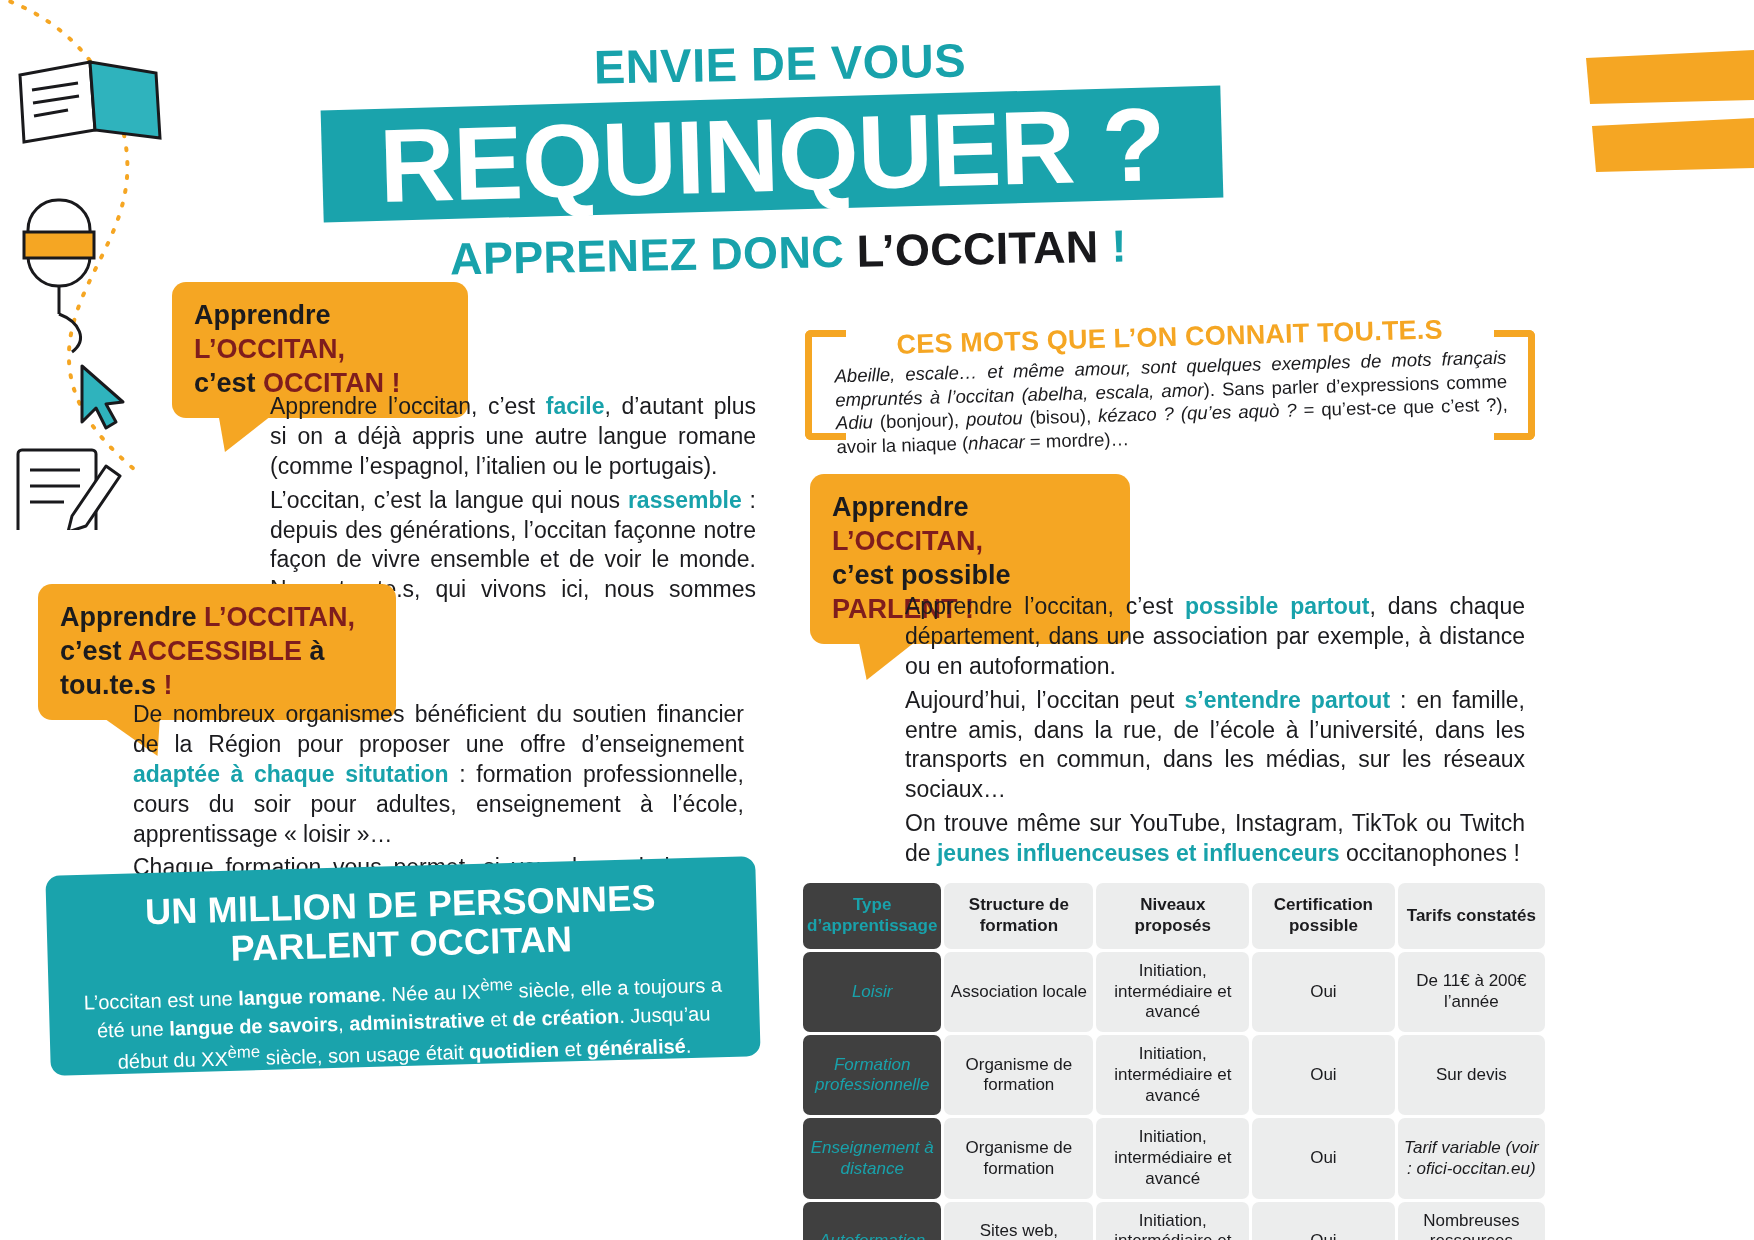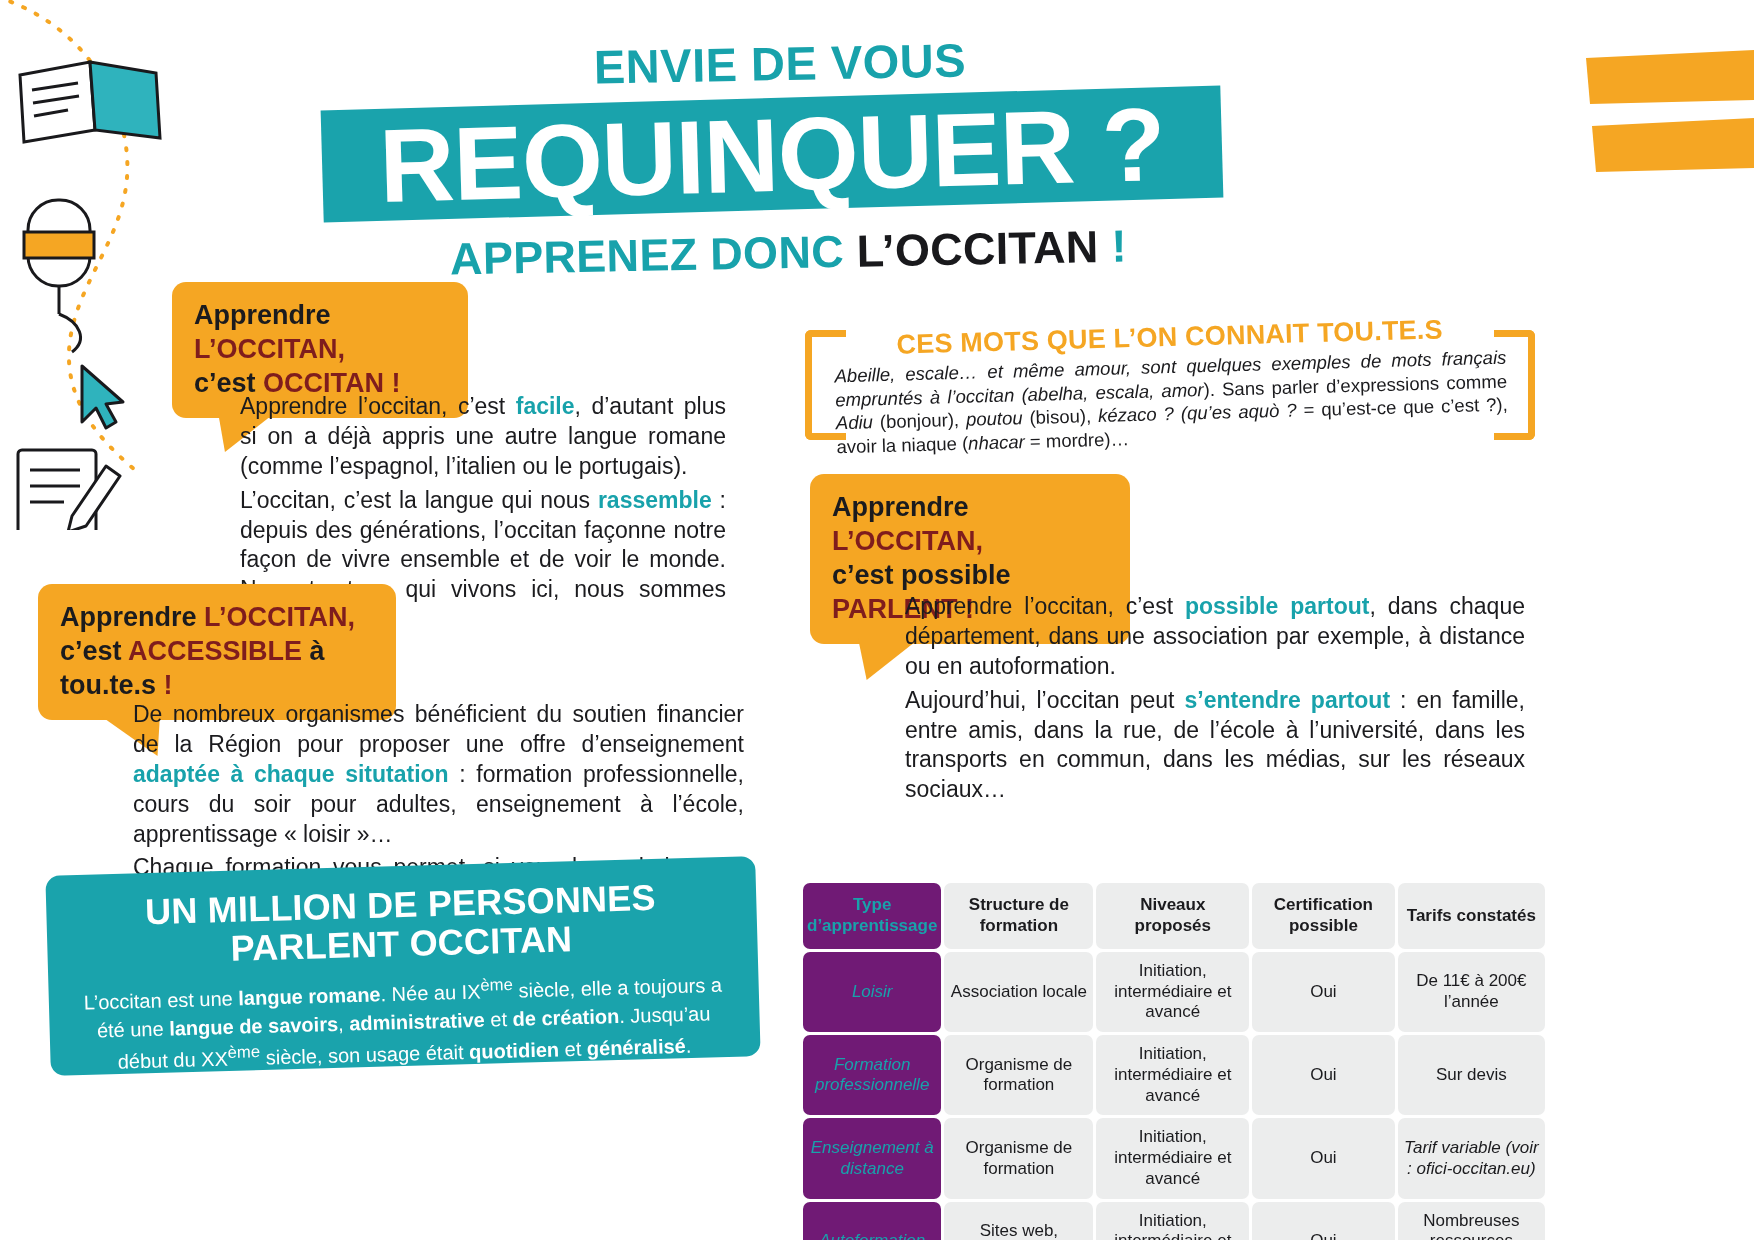--- a/index.html
+++ b/index.html
@@ -72,21 +72,21 @@
   }
 
   
   .body-col{
     font-size:23px;line-height:1.3;color:#1b1b1e;text-align:justify;
     font-family:"Liberation Sans",sans-serif;
   }
   .body-col p{margin:0 0 4px 0;}
   .tl{color:#18a2ab;font-weight:bold;}
 
-  #txt-facile{left:240px;top:392px;width:486px;}
+  #txt-facile{left:270px;top:392px;width:486px;}
   #txt-accessible{left:133px;top:700px;width:611px;}
   #txt-partout{left:905px;top:592px;width:620px;}
 
   
   #mots-box{left:805px;top:322px;width:730px;height:112px;}
   .bracket-l,.bracket-r{
     position:absolute;top:8px;width:34px;height:96px;
     border:7px solid #f5a623;
   }
   .bracket-l{left:0;border-right:none;border-radius:6px 0 0 6px;}
@@ -131,21 +131,21 @@
   table.tbl th, table.tbl td{
     background:#eceded;border-radius:7px;
     font-family:"Liberation Sans",sans-serif;
     font-size:17px;line-height:1.22;color:#1b1b1e;
     text-align:center;vertical-align:middle;padding:9px 4px;
     font-weight:normal;
   }
   table.tbl th{font-weight:bold;height:48px;}
   table.tbl td{height:56px;}
   table.tbl th.c1, table.tbl td.c1{
-    background:#701a75;color:#18a2ab;font-style:italic;
+    background:#404040;color:#18a2ab;font-style:italic;
   }
   table.tbl th.c1{font-style:normal;font-weight:bold;}
   td.c1{width:128px;}
   th.c2,td.c2{width:156px;}
   th.c3,td.c3{width:165px;}
   th.c4,td.c4{width:150px;}
   th.c5,td.c5{width:158px;}
   .ital{font-style:italic;}
 </style>
 </head>
@@ -266,20 +266,23 @@
     </div>
   </div>
 
   <div class="abs body-col" id="txt-partout">
     <p>
       <span>Apprendre l’occitan, c’est </span><span class="tl">possible partout</span><span>, dans chaque département, dans une association par exemple, à distance ou en autoformation.</span>
     </p>
     <p>
       <span>Aujourd’hui, l’occitan peut </span><span class="tl">s’entendre partout</span><span> : en famille, entre amis, dans la rue, de l’école à l’université, dans les transports en commun, dans les médias, sur les réseaux sociaux…</span>
     </p>
+    <p>
+      <span>On trouve même sur YouTube, Instagram, TikTok ou Twitch de </span><span class="tl">jeunes influenceuses et influenceurs</span><span> occitanophones !</span>
+    </p>
   </div>
 
   <div class="abs" id="teal-block">
     <div class="teal-bg"></div>
     <div class="teal-inner">
       <div class="teal-title">
         <div>UN MILLION DE PERSONNES</div>
         <div>PARLENT OCCITAN</div>
       </div>
       <p class="teal-body">

